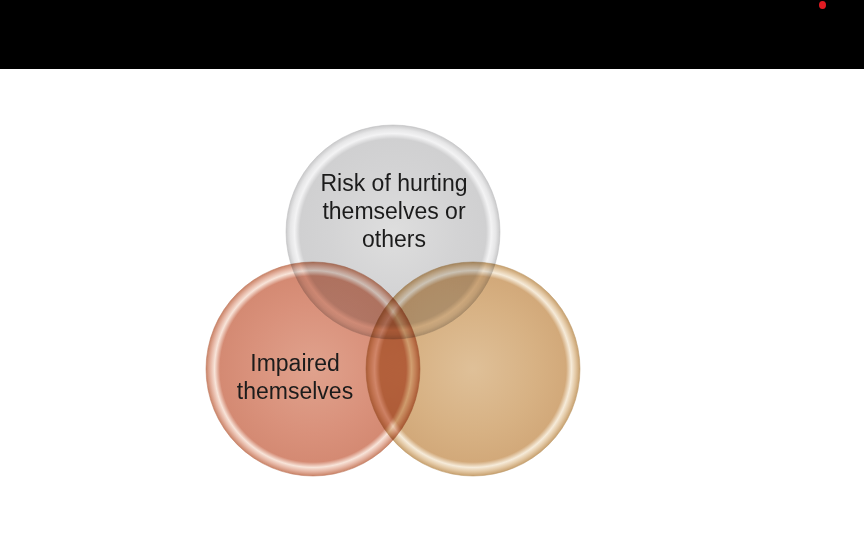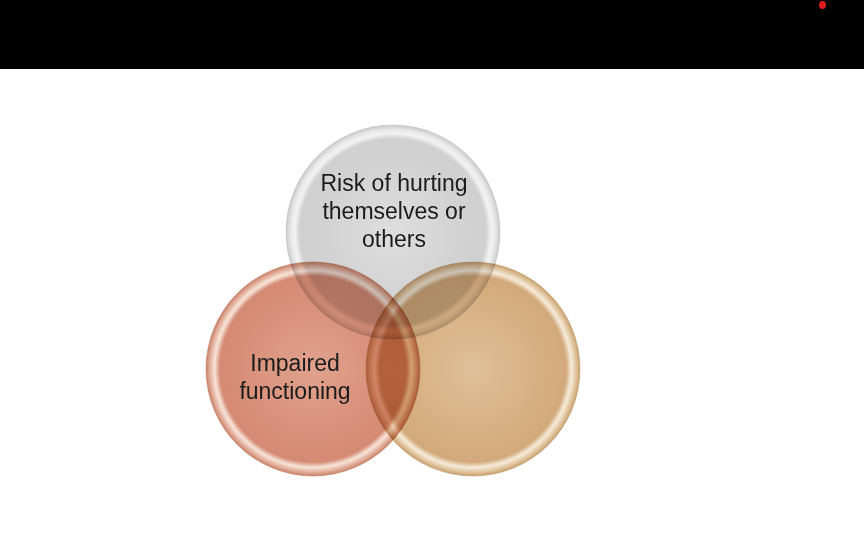--- a/index.html
+++ b/index.html
@@ -92,16 +92,16 @@
     <circle cx="393" cy="232" r="107" fill="url(#g-gray)" stroke="#bfbfc1" stroke-opacity="0.55" stroke-width="1"></circle>
     <circle cx="473" cy="369" r="107" fill="url(#g-tan)" stroke="#bd9a6c" stroke-opacity="0.55" stroke-width="1"></circle>
     <circle cx="313" cy="369" r="107" fill="url(#g-salmon)" stroke="#c07c63" stroke-opacity="0.55" stroke-width="1"></circle>
   </svg>
 
   <div class="venn-label label-risk">Risk of hurting
 themselves or
 others</div>
 
   <div class="venn-label label-impaired">Impaired
-functioning</div>
+themselves</div>
 
 
 </div>
 
 </body></html>

